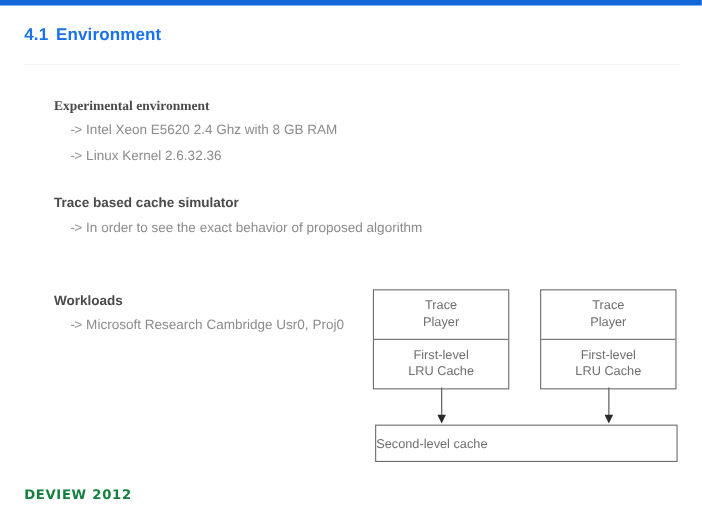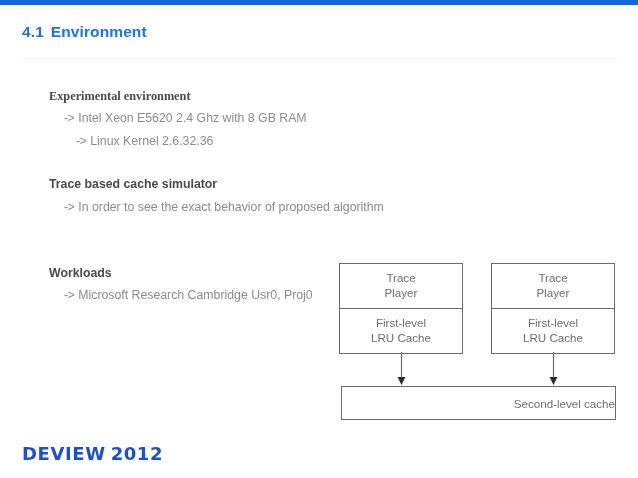--- a/index.html
+++ b/index.html
@@ -78,21 +78,21 @@
     letter-spacing: -0.5px;
   }
   .bullet sup {
     font-size: 8px;
     vertical-align: super;
     line-height: 0;
   }
   
   .h1 { top: 89px; font-family: Liberation Serif, serif; }
   .b1 { top: 111px; }
-  .b2 { top: 134px; margin-left: 12px; }
+  .b2 { top: 134px; }
   .h2 { top: 177px; }
   .b3 { top: 200px; }
   .b4 { top: 223px; }
   .h3 { top: 266px; }
   .b5 { top: 288px; }
 
   
   .diagram {
     position: absolute;
     left: 0; top: 0;
@@ -128,42 +128,42 @@
     position: absolute;
     left: 341px;
     top: 386px;
     width: 275px;
     height: 34px;
     box-sizing: border-box;
     border: 1px solid #6b6b6b;
     background: #ffffff;
     display: flex;
     align-items: center;
-    justify-content: flex-end;
+    justify-content: flex-start;
     font-size: 11.6px;
     color: #6e6e6e;
   }
 
   .connector {
     position: absolute;
     width: 11px;
     height: 34px;
   }
   .conn-left  { left: 396px; top: 352px; }
   .conn-right { left: 548px; top: 352px; }
 
   
   .footer-logo {
     position: absolute;
     left: 22px;
     top: 443px;
     font-family: "DejaVu Sans", sans-serif;
-    font-size: 18px;
+    font-size: 12px;
     font-weight: bold;
-    color: #1d4ed8;
+    color: #15803d;
     letter-spacing: 0.6px;
     white-space: nowrap;
   }
   .footer-logo .yr { margin-left: 5px; }
 </style>
 </head>
 <body>
 
 <div class="slide">
 

